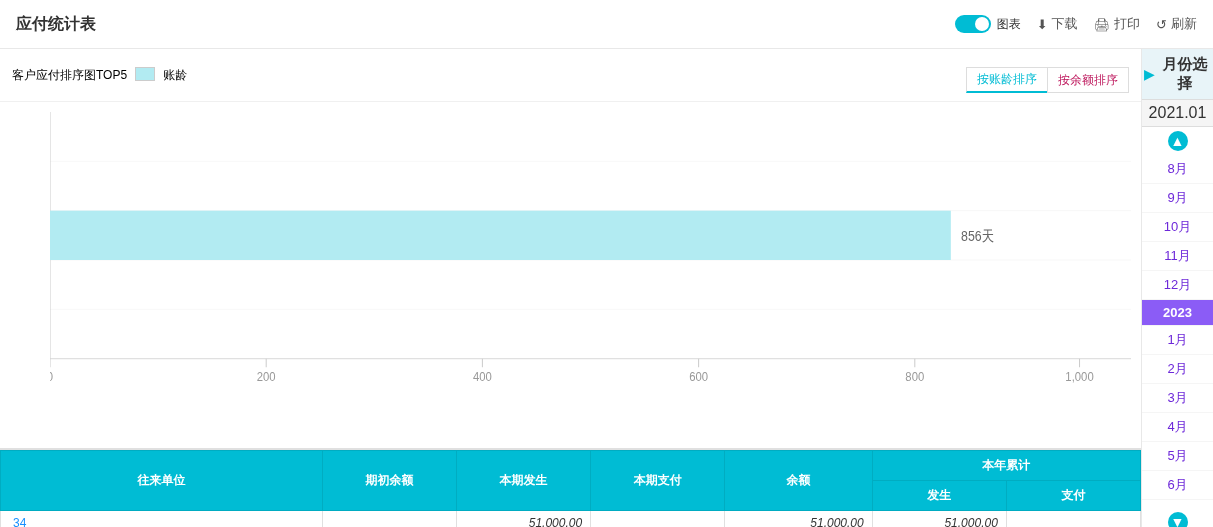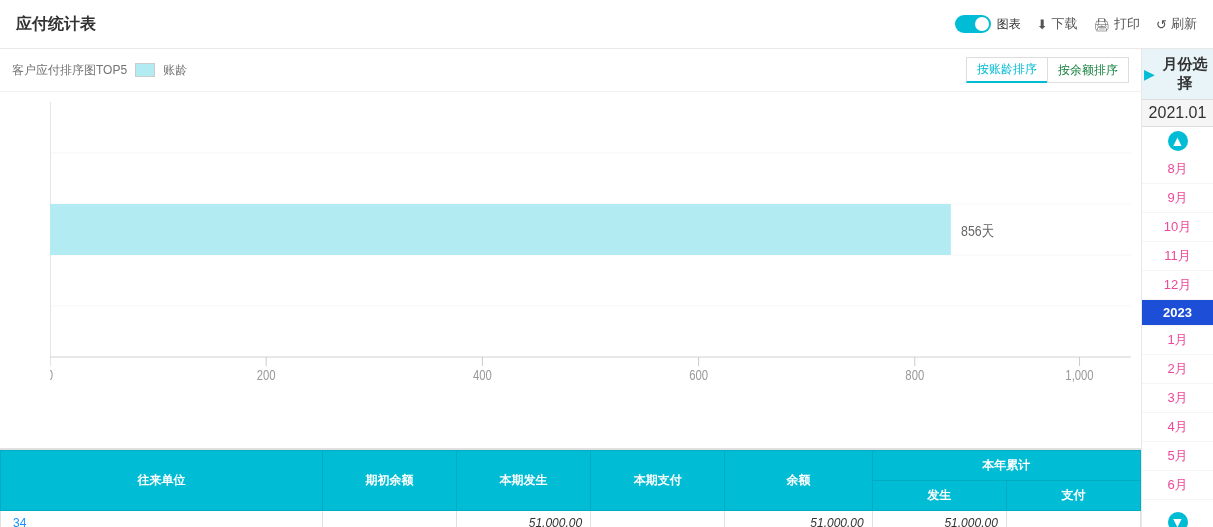--- a/index.html
+++ b/index.html
@@ -19,46 +19,46 @@
     .action-btn { display: flex; align-items: center; gap: 4px; cursor: pointer; color: #555; font-size: 13px; }
 
     
     .main-content { display: flex; height: 487px; }
 
     
     .chart-area { flex: 1; background: #fff; display: flex; flex-direction: column; overflow: hidden; }
 
     
     .chart-header { display: flex; align-items: center; justify-content: space-between; padding: 8px 12px; border-bottom: 1px solid #f0f0f0; }
-    .chart-legend { display: flex; align-items: center; gap: 8px; font-size: 12px; color: #737373; }
+    .chart-legend { display: flex; align-items: flex-start; gap: 8px; font-size: 12px; color: #000000; }
     .legend-box { width: 20px; height: 14px; background: #b2ebf2; border: 1px solid #ccc; }
-    .sort-btns { display: flex; gap: 0; }
-    .sort-btn { padding: 3px 10px; border: 1px solid #ddd; cursor: pointer; font-size: 12px; color: #15803d; background: #fff; }
+    .sort-btns { display: flex; gap: 0; margin-top: 10px; }
+    .sort-btn { padding: 3px 10px; border: 1px solid #ddd; cursor: pointer; font-size: 12px; color: #be185d; background: #fff; }
     .sort-btn:first-child { border-right: none; }
     .sort-btn.active { color: #00bcd4; border-bottom: 2px solid #00bcd4; }
 
     
     .chart-body { flex: 1; position: relative; padding: 10px 10px 40px 50px; }
 
     
     .table-area { background: #fff; border-top: 2px solid #e0e0e0; }
     .data-table { width: 100%; border-collapse: collapse; }
     .data-table th { background: #00bcd4; color: #fff; text-align: center; padding: 6px 4px; font-size: 12px; font-weight: bold; border: 1px solid #00acc1; }
     .data-table td { text-align: center; padding: 5px 8px; font-size: 12px; border: 1px solid #e0e0e0; color: #333; }
     .data-table td.link { color: #1890ff; text-decoration: underline; cursor: pointer; text-align: left; padding-left: 12px; }
     .data-table td.num { text-align: right; padding-right: 8px; font-style: italic; }
     .sub-header th { background: #00bcd4 !important; }
 
     
     .sidebar { width: 72px; background: #fff; border-left: 1px solid #e8e8e8; display: flex; flex-direction: column; }
     .sidebar-nav { display: flex; justify-content: center; align-items: center; padding: 4px 0; cursor: pointer; }
     .sidebar-nav-btn { width: 20px; height: 20px; border-radius: 50%; background: #00bcd4; color: #fff; display: flex; align-items: center; justify-content: center; font-size: 14px; cursor: pointer; border: none; }
     .month-list { flex: 1; overflow: hidden; }
-    .month-item { text-align: center; padding: 5px 0; cursor: pointer; font-size: 13px; color: #ec4899; border-bottom: 1px solid #f5f5f5; }
-    .month-item.current-year { background: #1d4ed8; color: #fff; font-weight: bold; }
+    .month-item { text-align: center; padding: 5px 0; cursor: pointer; font-size: 13px; color: #6d28d9; border-bottom: 1px solid #f5f5f5; }
+    .month-item.current-year { background: #8b5cf6; color: #fff; font-weight: bold; }
     .sidebar-nav-bottom { display: flex; justify-content: center; padding: 4px 0; }
   </style>
 </head>
 <body>
 
 <div class="header">
   <span class="header-title">应付统计表</span>
   <div class="header-actions">
     <div class="toggle-wrap">
       <div class="toggle"></div>

